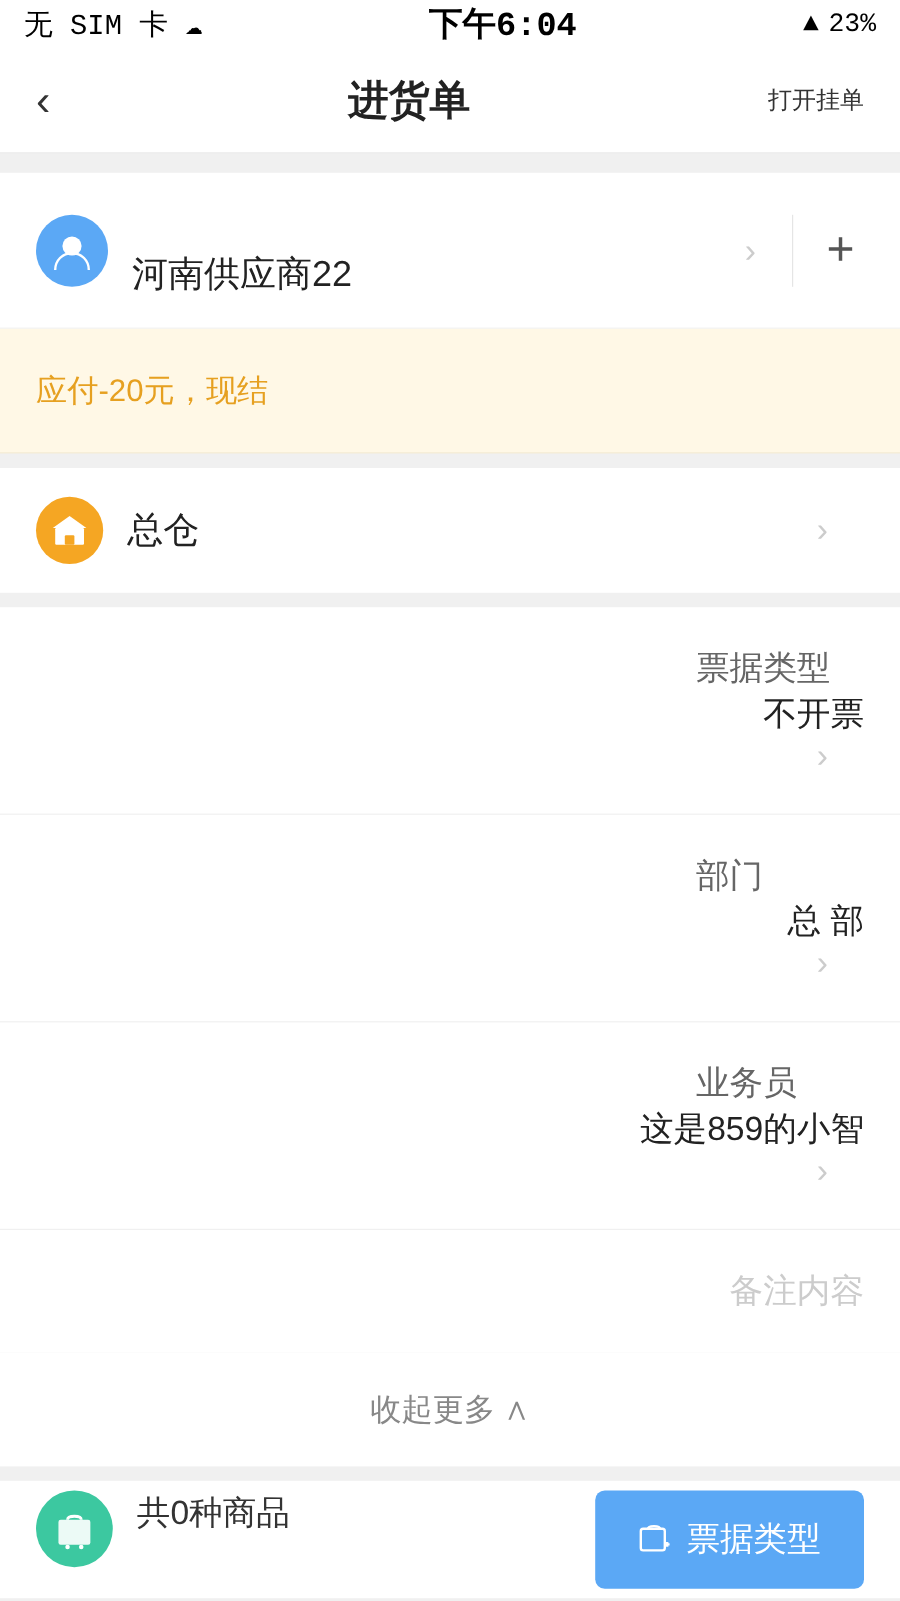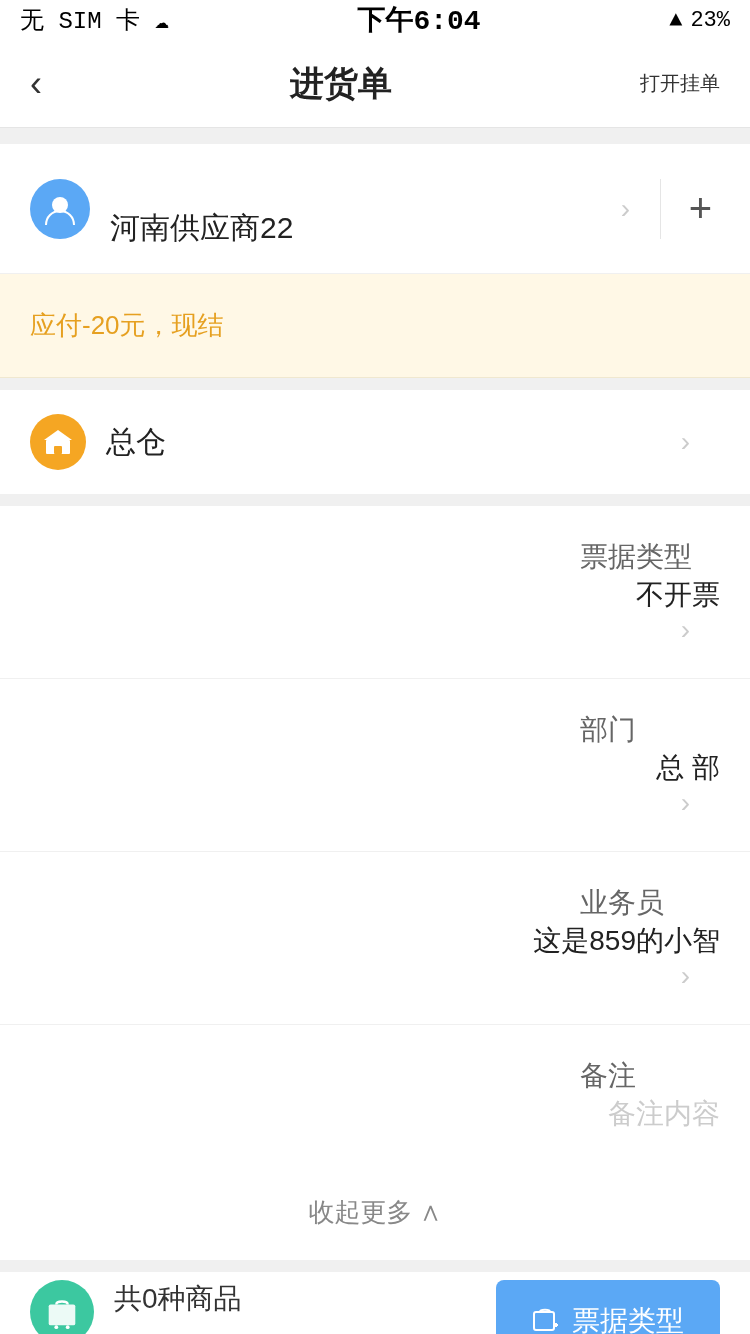--- a/index.html
+++ b/index.html
@@ -297,21 +297,20 @@
     <div class="chevron-right">›</div>
   </div>
 
   <div class="form-row">
     <div class="form-label">业务员</div>
     <div class="form-value">这是859的小智</div>
     <div class="chevron-right">›</div>
   </div>
 
   <div class="form-row">
-    <div class="form-label">备注</div>
     <div class="form-value placeholder">备注内容</div>
   </div>
 </div>
 
 <div class="collapse-bar">
   <span>收起更多 ∧</span>
 </div>
 
 <div class="bottom-bar">
   <div class="product-icon">

